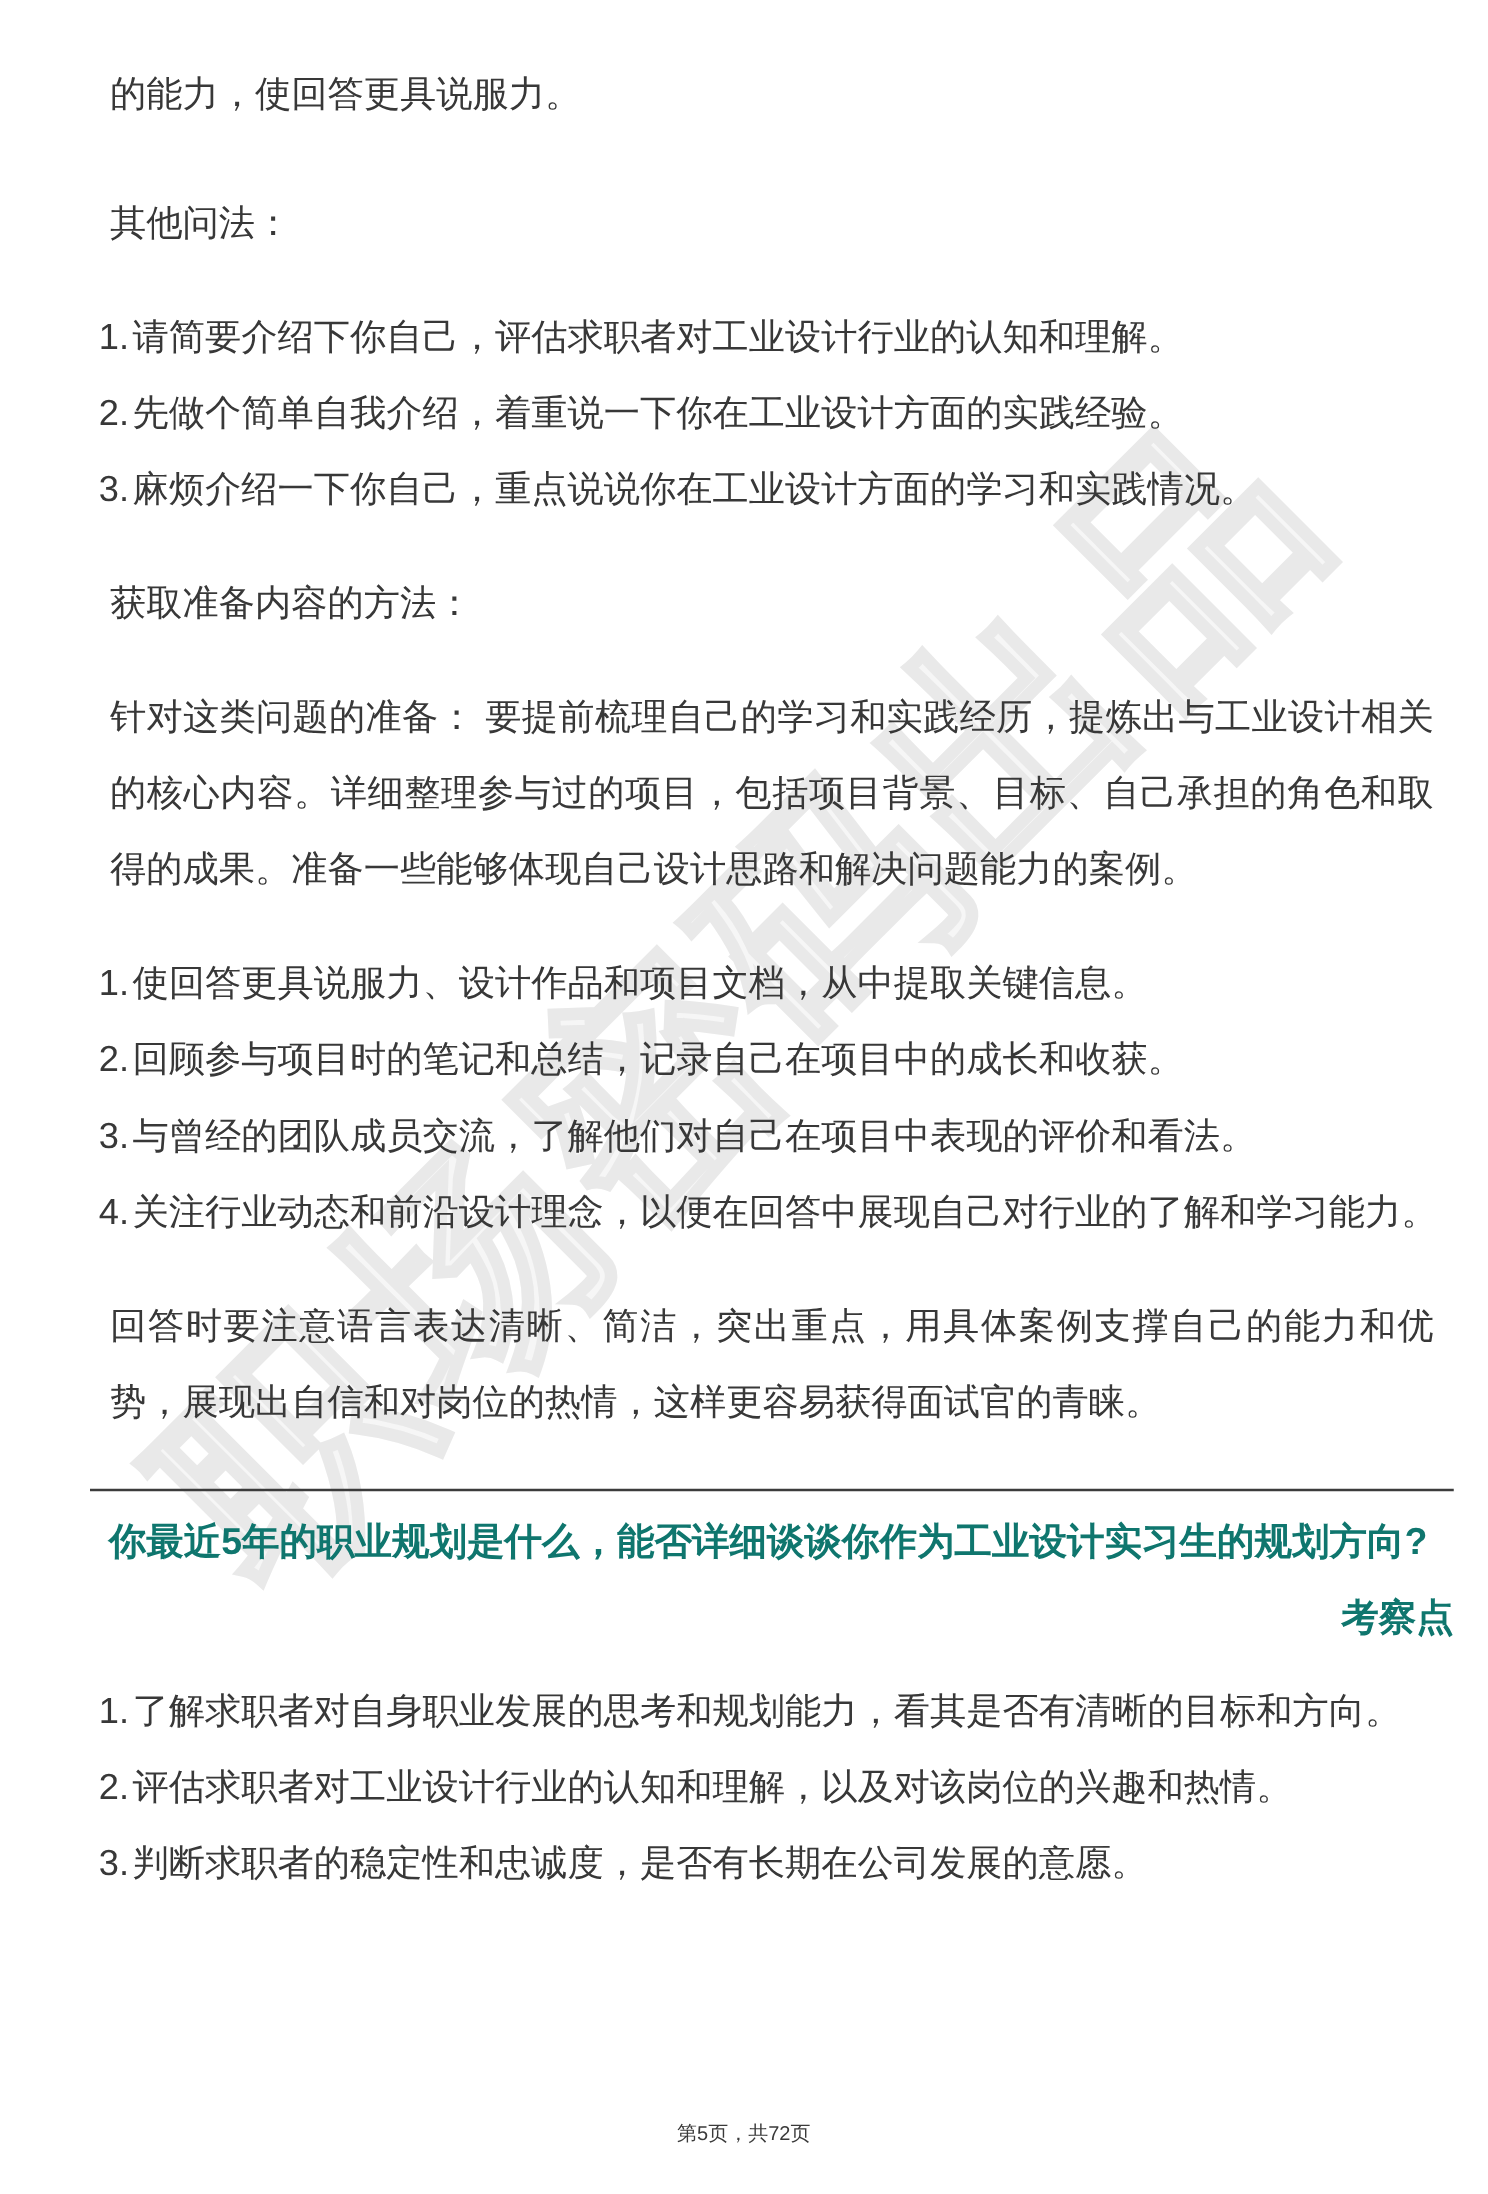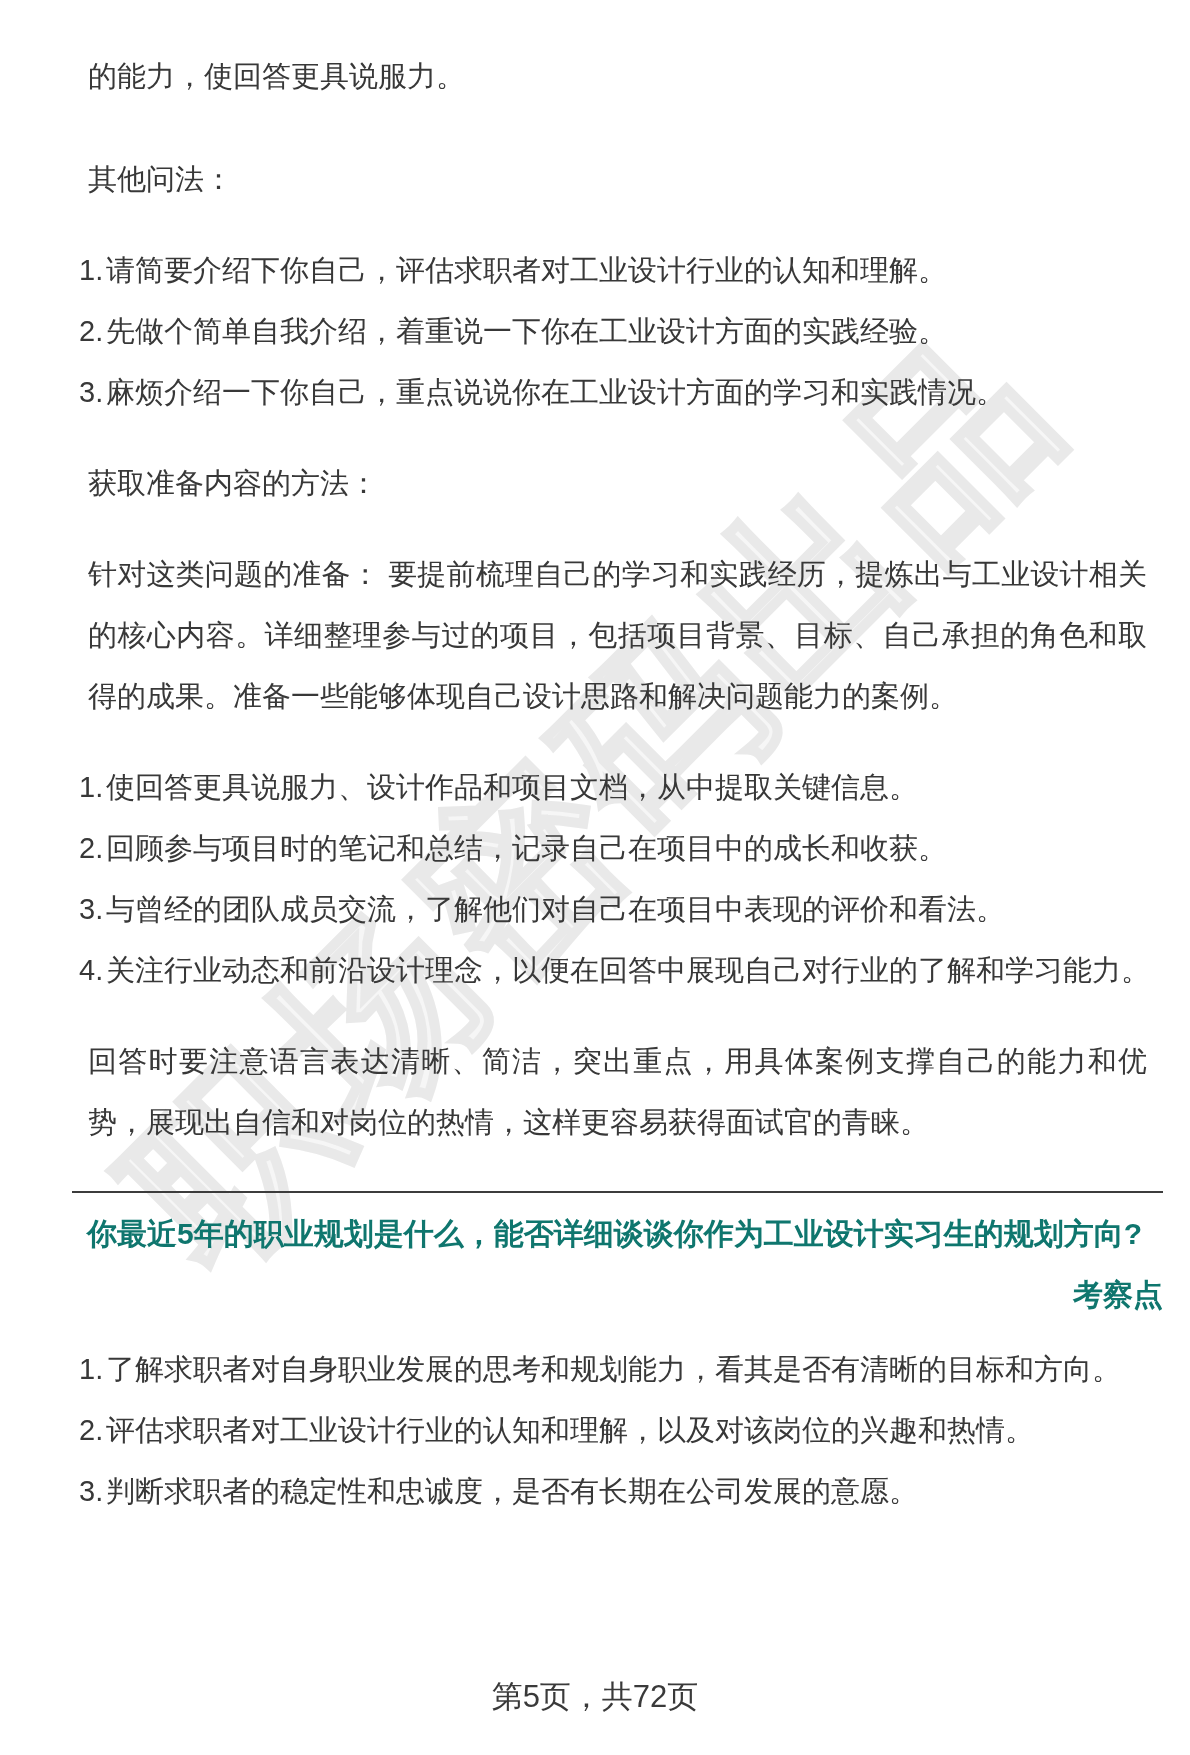--- a/index.html
+++ b/index.html
@@ -71,21 +71,21 @@
     text-align: right;
   }
   .accent { color: #0f766e; margin-left: 15px; }
   ol.points { margin-top: 0; }
   .page-footer {
     position: absolute;
     bottom: 37px;
     left: 0;
     right: 0;
     text-align: center;
-    font-size: 31px;
+    font-size: 16px;
     color: #3a3a3a;
     z-index: 1;
   }
 </style>
 </head>
 <body>
 
 <div class="watermark">职场密码出品</div>
 
 <div class="page-content">

